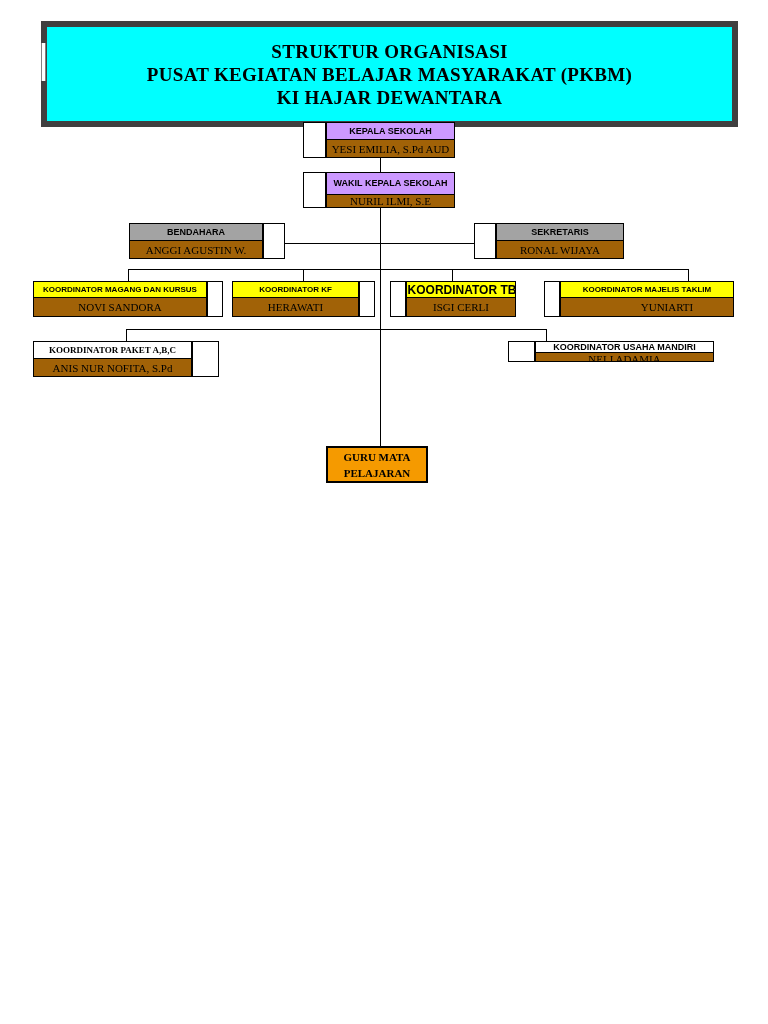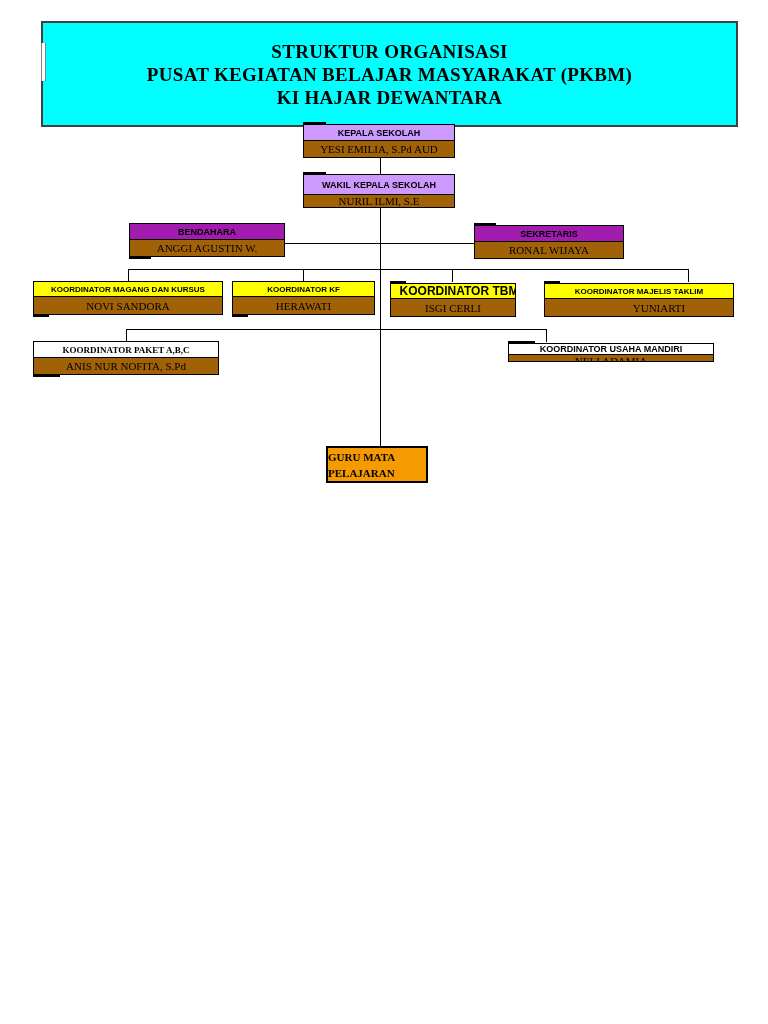--- a/index.html
+++ b/index.html
@@ -23,21 +23,21 @@
   }
 
   
   .banner {
     position: absolute;
     left: 41px;
     top: 21px;
     width: 697px;
     height: 106px;
     background: #00FFFF;
-    border: 2px solid #404040;
+    border: 6px solid #404040;
     box-sizing: border-box;
     display: flex;
     flex-direction: column;
     align-items: center;
     justify-content: center;
   }
   .banner-line {
     font-family: "Liberation Serif", serif;
     font-weight: bold;
     font-size: 19px;
@@ -69,21 +69,21 @@
     position: absolute;
     height: 1px;
     background: #000000;
   }
 
   
   .node {
     position: absolute;
     box-sizing: border-box;
     display: flex;
-    flex-direction: column;
+    flex-direction: row;
     align-items: stretch;
   }
   .stub {
     box-sizing: border-box;
     border: 1px solid #000000;
     background: #ffffff;
     flex: 0 0 auto;
   }
   .body {
     box-sizing: border-box;
@@ -113,39 +113,39 @@
     color: #000000;
     white-space: nowrap;
     display: flex;
     align-items: center;
     justify-content: center;
     background: #a16207;
   }
 
   
   .t-purple { background: #CC99FF; }
-  .t-pink   { background: #a21caf; }
+  .t-pink   { background: #a3a3a3; }
   .t-yellow { background: #FFFF00; }
   .t-white  { background: #ffffff; }
 
   
   .title.serif {
     font-family: "Liberation Serif", serif;
     font-weight: bold;
   }
 
   
   .leaf {
     position: absolute;
     box-sizing: border-box;
     background: #F59A00;
     border: 2px solid #000000;
     display: flex;
     flex-direction: column;
-    align-items: flex-start;
+    align-items: center;
     justify-content: center;
   }
   .leaf-line {
     font-family: "Liberation Serif", serif;
     font-weight: bold;
     font-size: 11px;
     line-height: 16px;
     color: #000000;
     white-space: nowrap;
   }

